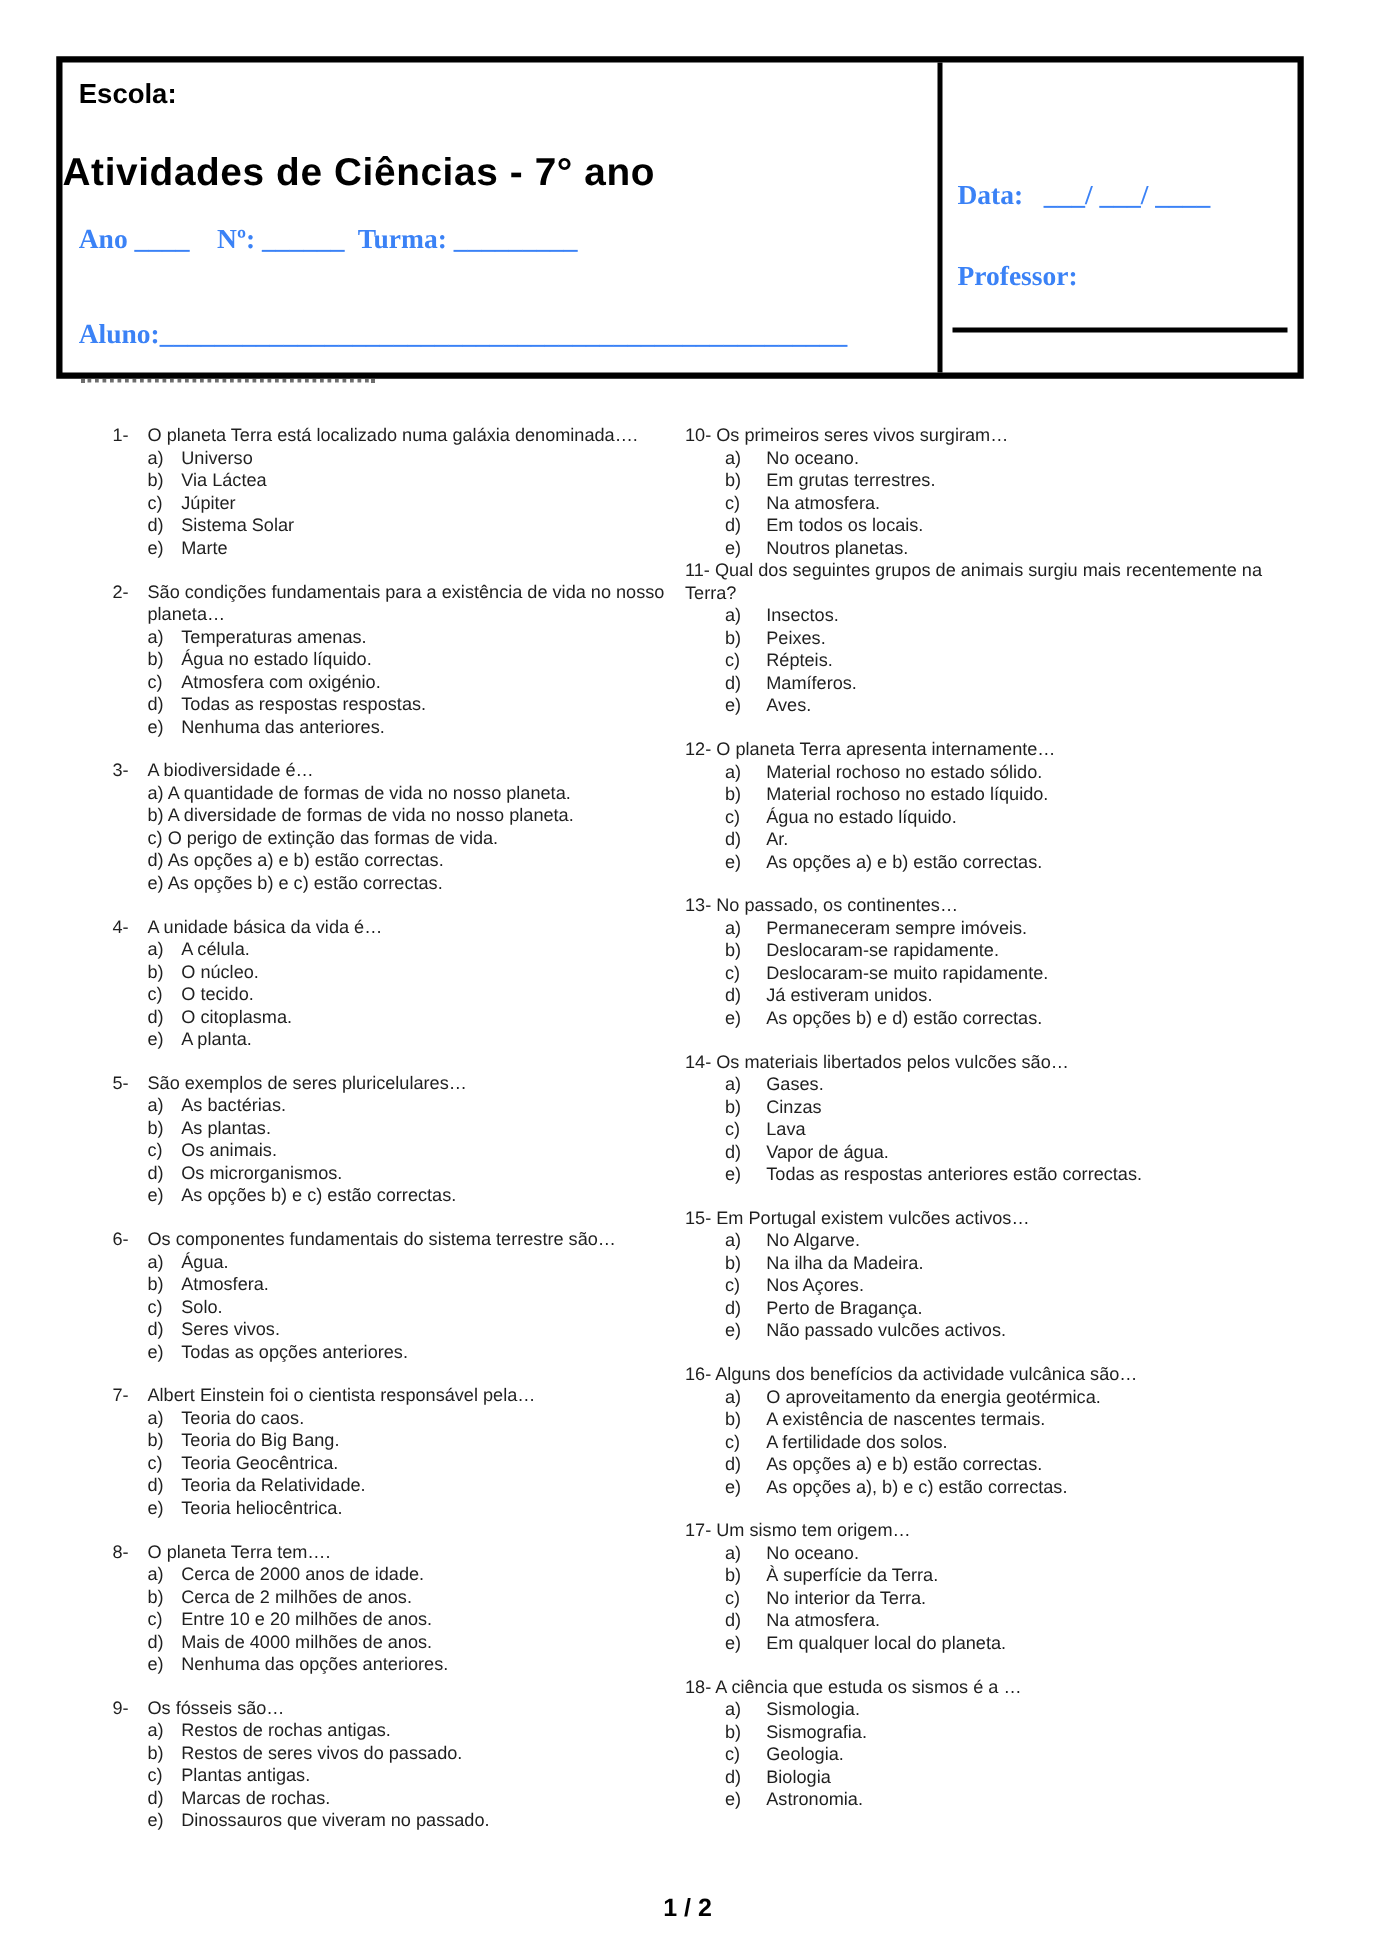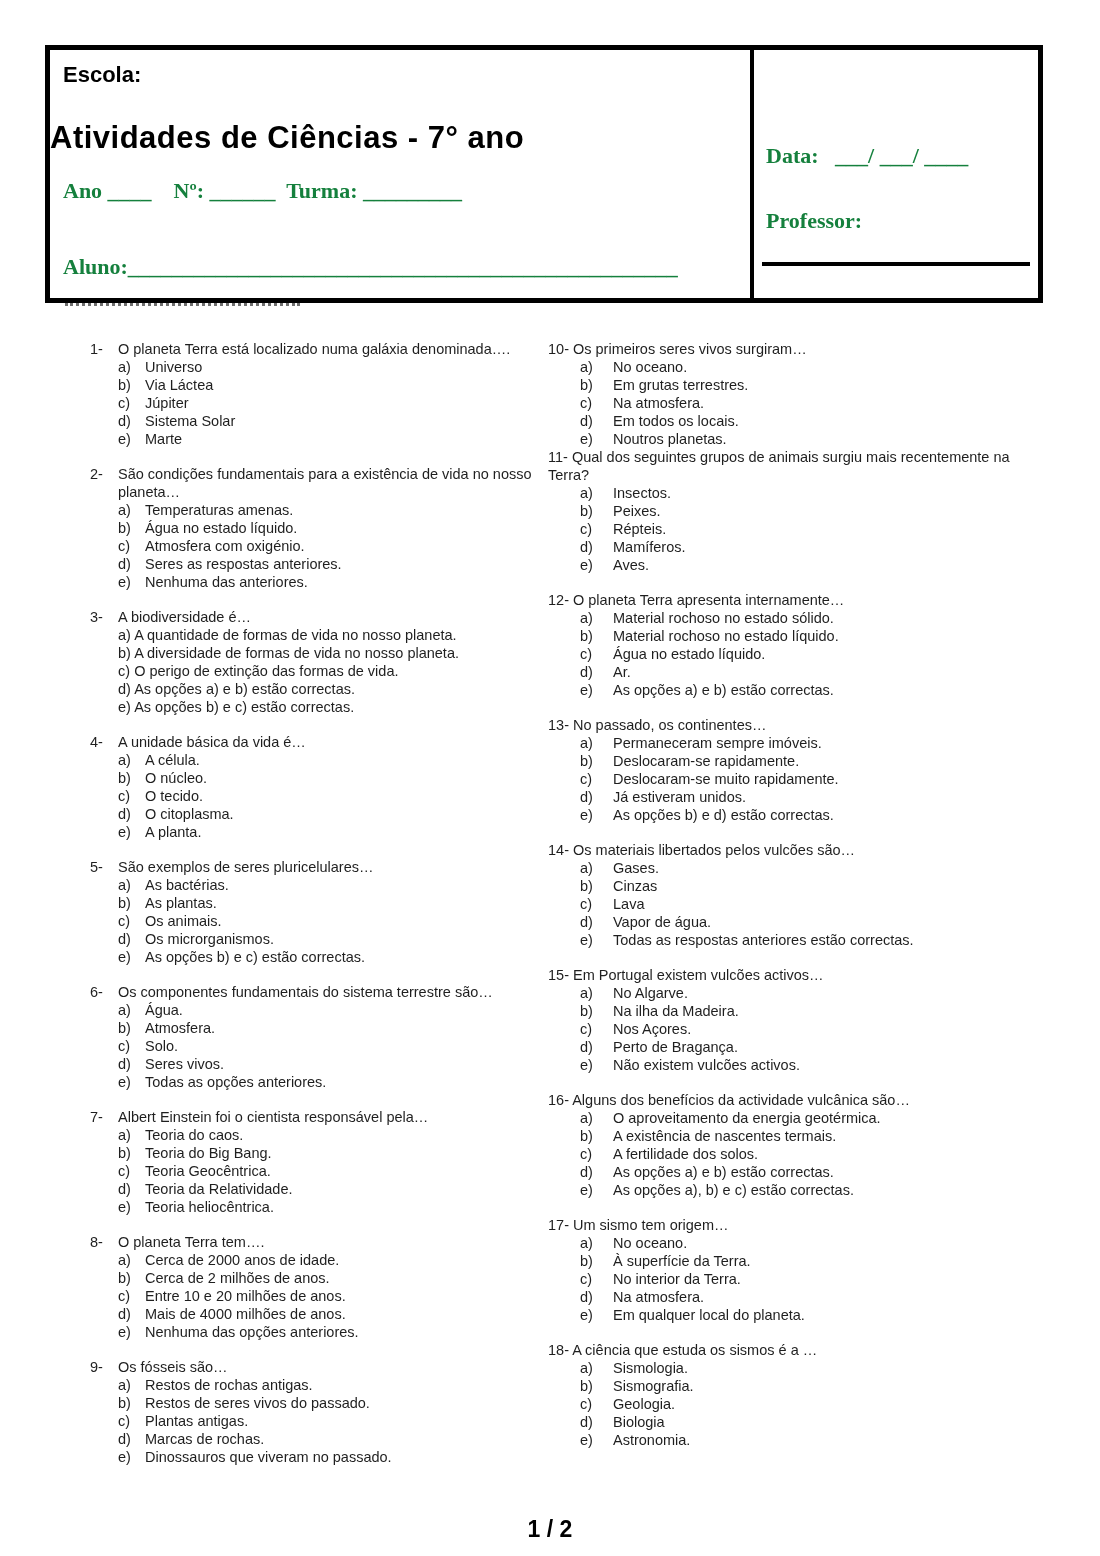--- a/index.html
+++ b/index.html
@@ -18,21 +18,21 @@
   .escola{
     position:absolute;top:12px;left:13px;
     font-weight:bold;font-size:22px;color:#000;
   }
   .doc-title{
     position:absolute;top:70px;left:0;width:100%;text-align:left;
     font-weight:bold;font-size:31px;color:#000;letter-spacing:0.5px;
   }
   .serif-line{
     font-family:"Liberation Serif",serif;font-weight:bold;font-size:22px;
-    color:#15803d;white-space:pre;
+    color:#3b82f6;white-space:pre;
   }
   .ano-line{position:absolute;top:128px;left:13px;}
   .aluno-line{position:absolute;top:204px;left:13px;}
   .data-line{position:absolute;top:93px;left:12px;}
   .professor-line{position:absolute;top:158px;left:12px;}
   .professor-rule{
     position:absolute;left:8px;right:8px;top:212px;height:4px;background:#000;
   }
   .scan-dots{
     position:absolute;left:65px;top:303px;width:235px;height:0;
@@ -55,21 +55,21 @@
   .opt{display:flex;}
   #col-left .optletter{flex:none;width:27px;}
   #col-right .optletter{flex:none;width:33px;}
   .opts.inline{padding-left:28px;}
   .opts.inline .opt{display:block;}
   .opts.inline .optletter{width:auto;display:inline;}
   .opts.inline .opttext{display:inline;margin-top:32px;}
   
   .page-footer{
     position:absolute;top:1516px;left:0;width:100%;text-align:center;
-    font-weight:bold;font-size:23px;color:#000;
+    font-weight:bold;font-size:20px;color:#000;
   }
 </style>
 </head>
 <body>
 
 <div class="header-box">
   <div class="header-left">
     <div class="escola">Escola:</div>
     <div class="doc-title">Atividades de Ciências - 7° ano</div>
     <div class="serif-line ano-line">Ano ____    Nº: ______  Turma: _________</div>
@@ -125,21 +125,21 @@
         <div class="opt">
           <span class="optletter">b)</span>
           <span class="opttext">Água no estado líquido.</span>
         </div>
         <div class="opt">
           <span class="optletter">c)</span>
           <span class="opttext">Atmosfera com oxigénio.</span>
         </div>
         <div class="opt">
           <span class="optletter">d)</span>
-          <span class="opttext">Seres as respostas anteriores.</span>
+          <span class="opttext">Todas as respostas respostas.</span>
         </div>
         <div class="opt">
           <span class="optletter">e)</span>
           <span class="opttext">Nenhuma das anteriores.</span>
         </div>
       </div>
     </div>
     <div class="q">
       <div class="qrow">
         <span class="qnum">3-</span>
@@ -462,21 +462,21 @@
         <div class="opt">
           <span class="optletter">c)</span>
           <span class="opttext">Nos Açores.</span>
         </div>
         <div class="opt">
           <span class="optletter">d)</span>
           <span class="opttext">Perto de Bragança.</span>
         </div>
         <div class="opt">
           <span class="optletter">e)</span>
-          <span class="opttext">Não existem vulcões activos.</span>
+          <span class="opttext">Não passado vulcões activos.</span>
         </div>
       </div>
     </div>
     <div class="q">
       <div class="qpara"><span>16-</span> <span>Alguns dos benefícios da actividade vulcânica são…</span></div>
       <div class="opts">
         <div class="opt">
           <span class="optletter">a)</span>
           <span class="opttext">O aproveitamento da energia geotérmica.</span>
         </div>

